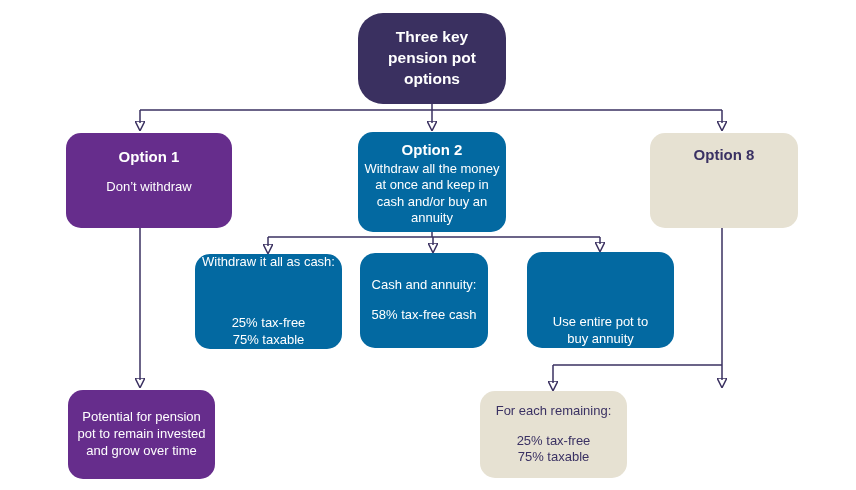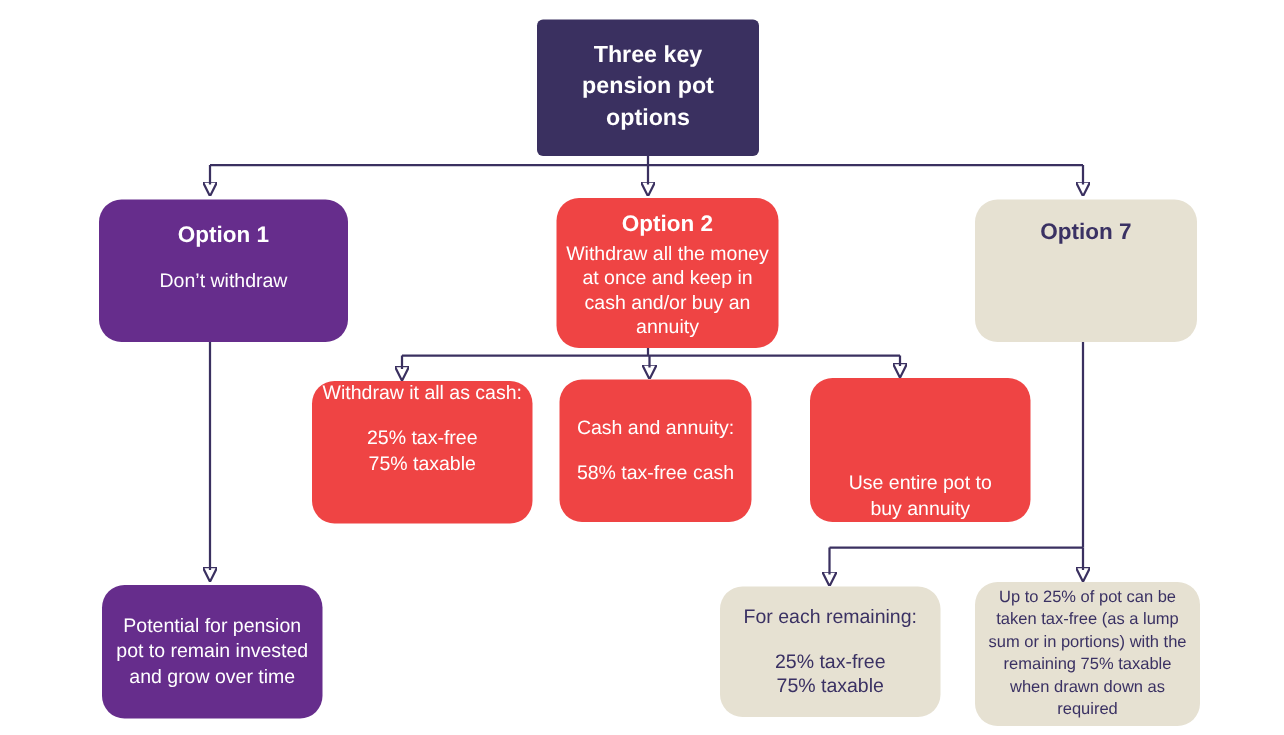--- a/index.html
+++ b/index.html
@@ -16,44 +16,44 @@
     box-sizing: border-box;
     border-radius: 15px;
     display: flex;
     flex-direction: column;
     align-items: center;
     text-align: center;
     color: #ffffff;
   }
   .navy    { background: #3a3060; }
   .purple  { background: #662d8c; }
-  .magenta { background: #ef4444; margin-left: 13px; }
+  .magenta { background: #0369a1; }
   .beige   { background: #e6e1d2; color: #3a3163; }
   .node .title { font-weight: bold; font-size: 15px; line-height: 1.2; }
   .node .body  { font-size: 13px; line-height: 1.3; }
   .node p { margin: 0; }
 
   
   #node-root { left: 358px; top: 13px; width: 148px; height: 91px;
-               justify-content: center; border-radius: 4px; }
+               justify-content: center; border-radius: 25px; }
   #node-root .title { font-size: 15.5px; line-height: 1.35; padding: 0 22px; }
 
   
   #node-option1 { left: 66px;  top: 133px; width: 166px; height: 95px;
                   padding-top: 15px; gap: 13px; }
   #node-option2 { left: 358px; top: 132px; width: 148px; height: 100px;
                   padding-top: 9px; gap: 2px; }
   #node-option2 .body { line-height: 1.25; padding: 0 2px; }
   #node-option3 { left: 650px; top: 133px; width: 148px; height: 95px;
                   padding-top: 13px; gap: 11px; }
   #node-option3 .body { padding: 0 6px; }
 
   
   #node-cash        { left: 195px; top: 254px; width: 147px; height: 95px;
-                      justify-content: flex-start; gap: 13px; }
+                      justify-content: space-between; gap: 13px; }
   #node-cashannuity { left: 360px; top: 253px; width: 128px; height: 95px;
                       justify-content: center; gap: 13px; }
   #node-annuity     { left: 527px; top: 252px; width: 147px; height: 96px;
                       justify-content: flex-end; }
 
   
   #node-option1-result { left: 68px;  top: 390px; width: 147px; height: 89px;
                          justify-content: center; }
   #node-option1-result .body { padding: 0 6px; }
   #node-withdrawal { left: 480px; top: 391px; width: 147px; height: 87px;
@@ -105,21 +105,21 @@
     <div class="title">Option 1</div>
     <div class="body">Don’t withdraw</div>
   </div>
 
   <div class="node magenta" id="node-option2">
     <div class="title">Option 2</div>
     <div class="body">Withdraw all the money at once and keep in cash and/or buy an annuity</div>
   </div>
 
   <div class="node beige" id="node-option3">
-    <div class="title">Option 7</div>
+    <div class="title">Option 8</div>
   </div>
 
   <div class="node magenta" id="node-cash">
     <p class="body">Withdraw it all as cash:</p>
     <p class="body"><span>25% tax-free</span><br><span>75% taxable</span></p>
   </div>
 
   <div class="node magenta" id="node-cashannuity">
     <p class="body">Cash and annuity:</p>
     <p class="body"><span>58% tax-free cash</span><br></p>
@@ -131,17 +131,14 @@
 
   <div class="node purple" id="node-option1-result">
     <div class="body">Potential for pension pot to remain invested and grow over time</div>
   </div>
 
   <div class="node beige" id="node-withdrawal">
     <p class="body">For each remaining:</p>
     <p class="body"><span>25% tax-free</span><br><span>75% taxable</span></p>
   </div>
 
-  <div class="node beige" id="node-drawdown">
-    <div class="body">Up to 25% of pot can be taken tax-free (as a lump sum or in portions) with the remaining 75% taxable when drawn down as required</div>
-  </div>
 
 </div>
 
 </body></html>

